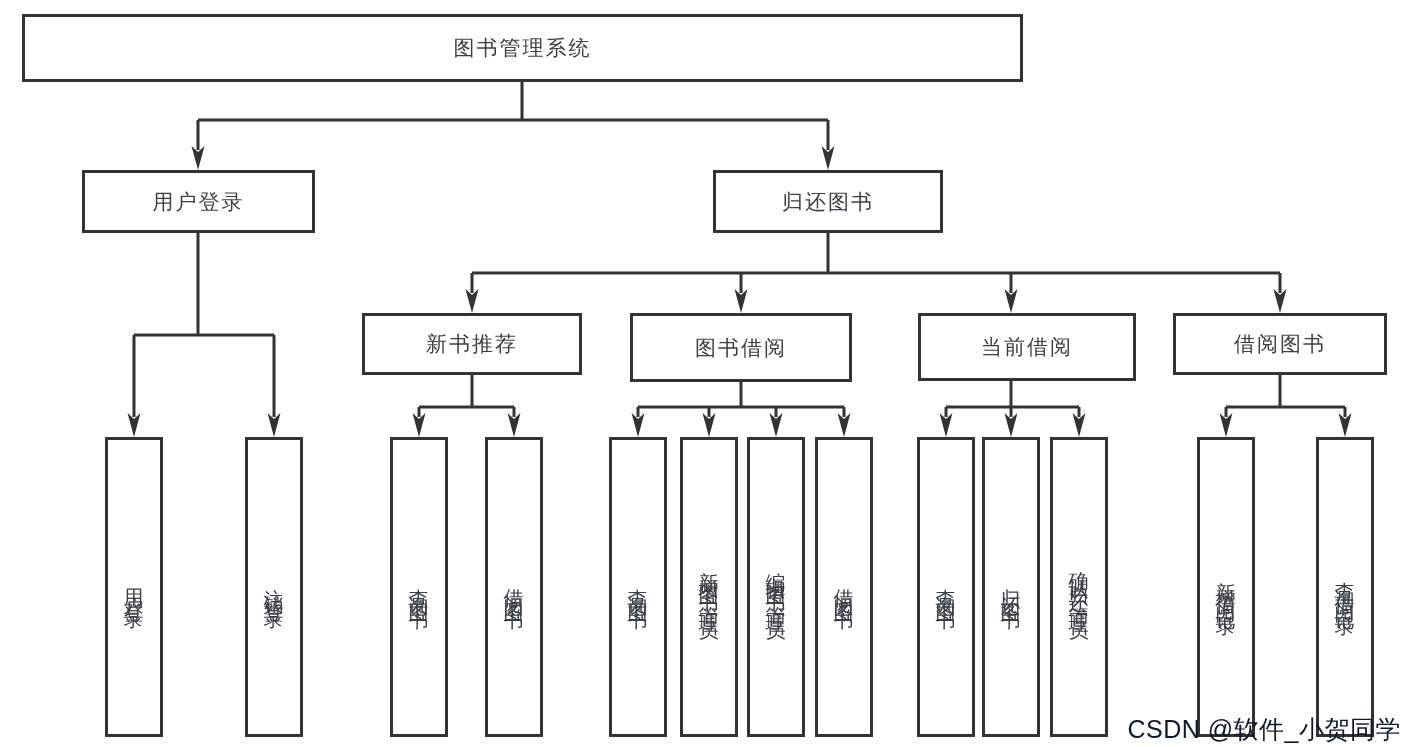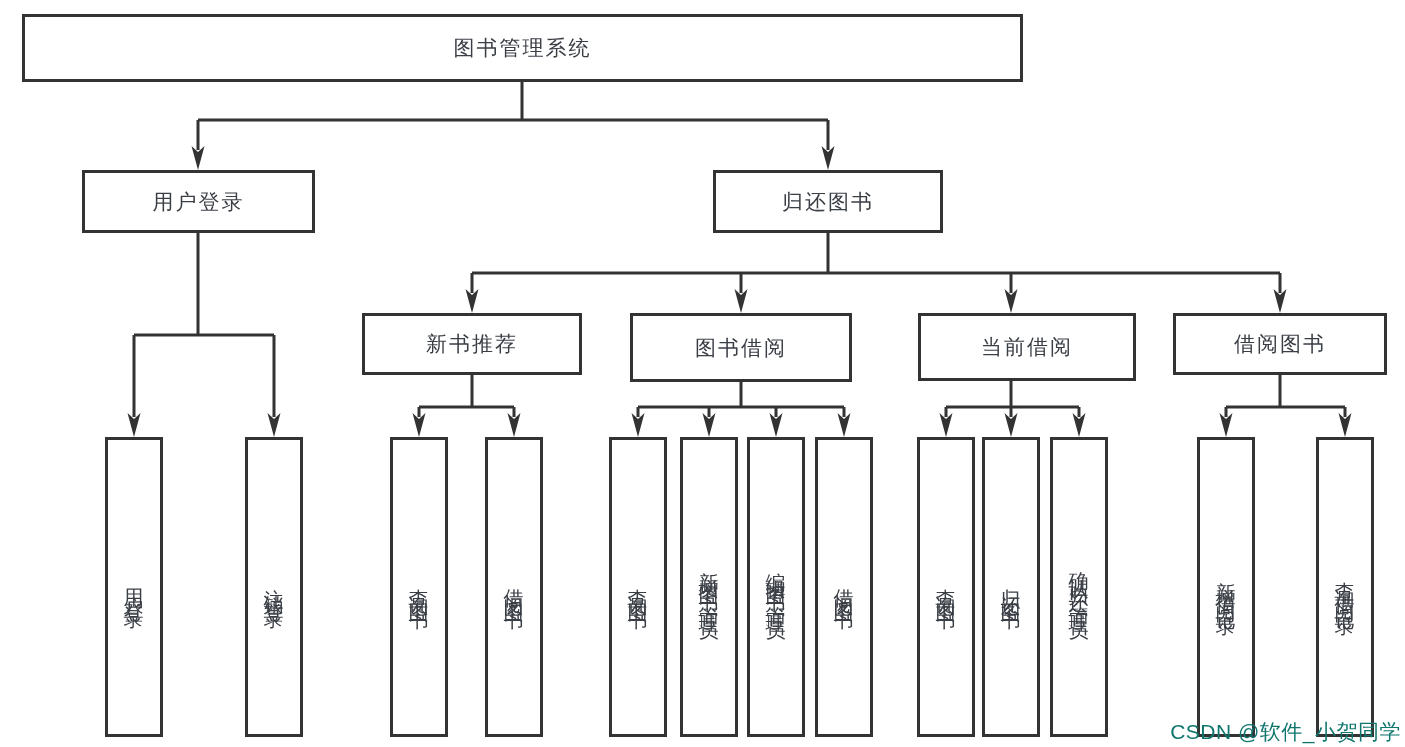--- a/index.html
+++ b/index.html
@@ -60,22 +60,22 @@
   .l-g1a { left: 105px; }  .l-g1b { left: 245px; }
   .l-g2a { left: 390px; }  .l-g2b { left: 485px; }
   .l-g3a { left: 609px; }  .l-g3b { left: 680px; }
   .l-g3c { left: 747px; }  .l-g3d { left: 815px; }
   .l-g4a { left: 917px; }  .l-g4b { left: 982px; }  .l-g4c { left: 1050px; }
   .l-g5a { left: 1197px; } .l-g5b { left: 1316px; }
   .watermark {
     position: absolute;
     right: 4px;
     bottom: 1px;
-    font-size: 21px;
-    color: #0f766e;
+    font-size: 25px;
+    color: #0f172a;
     letter-spacing: 0.5px;
     z-index: 3;
     white-space: nowrap;
   }
 </style>
 </head>
 <body>
 
 <div class="canvas">
 

